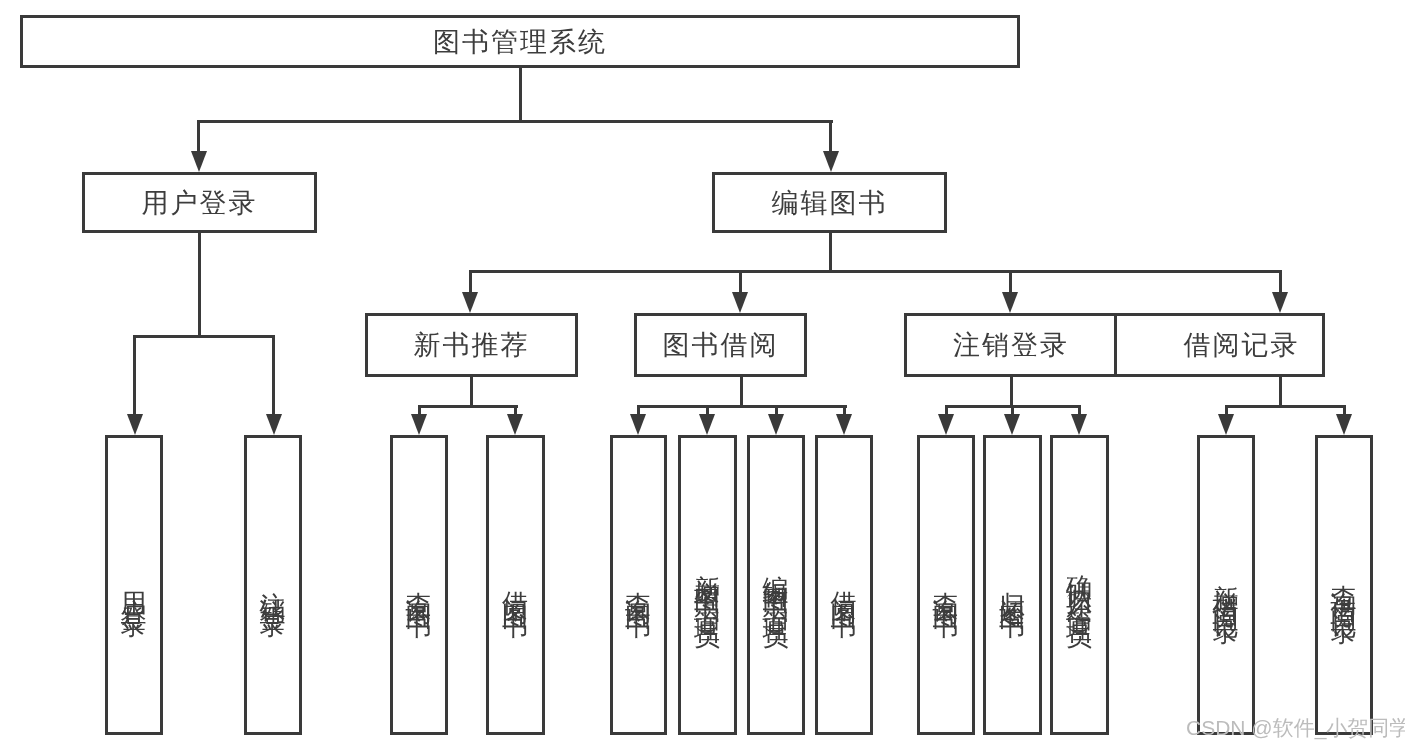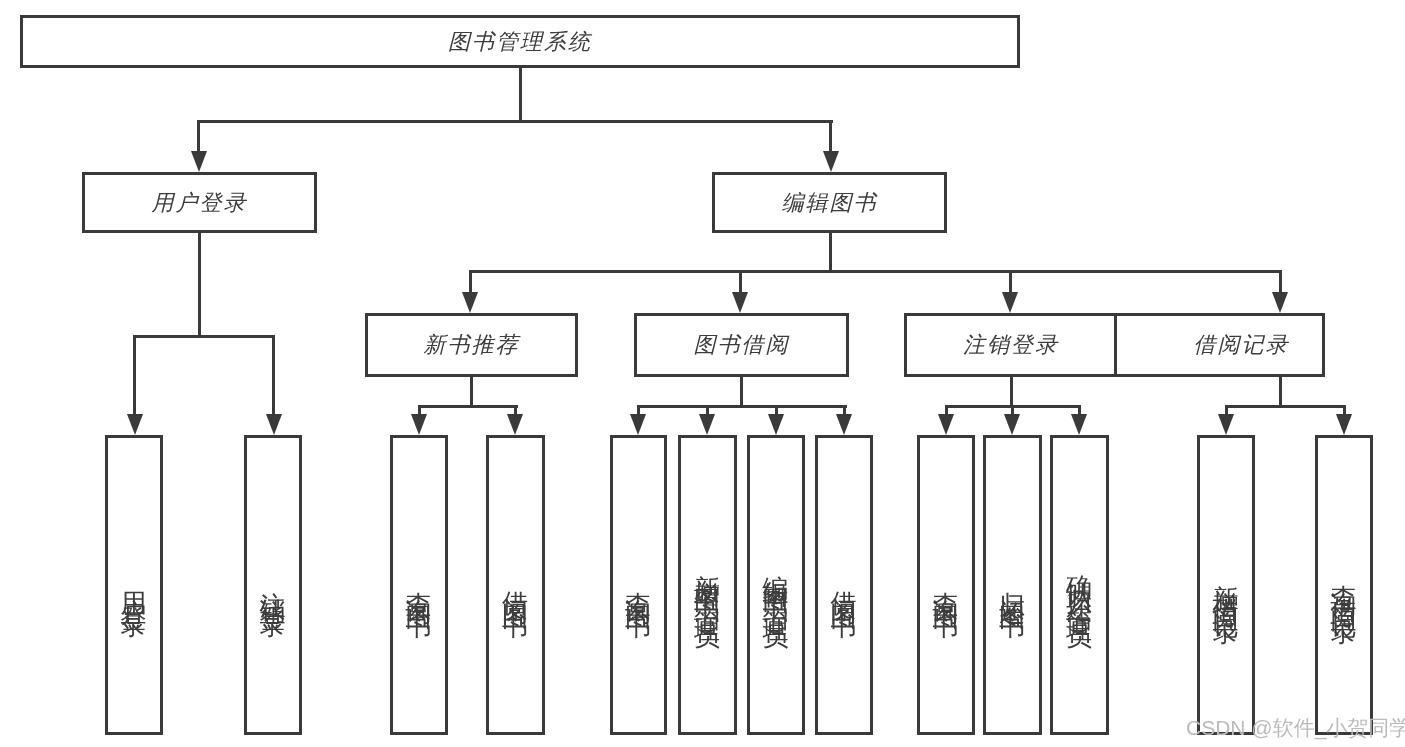--- a/index.html
+++ b/index.html
@@ -14,21 +14,21 @@
   .box {
     position: absolute;
     box-sizing: border-box;
     border: 3px solid #3a3a3a;
     background: #ffffff;
     color: #3d3d3d;
     display: flex;
     align-items: center;
     justify-content: center;
   }
-  .hbox { font-size: 22px; letter-spacing: 2px; white-space: nowrap; font-style: italic; }
+  .hbox { font-size: 27px; letter-spacing: 2px; white-space: nowrap; }
   .vbox {
     writing-mode: vertical-rl;
     text-orientation: mixed;
     font-size: 26px;
     letter-spacing: 7px;
     line-height: 1;
   }
   .line { position: absolute; background: #3a3a3a; }
   .arrow {
     position: absolute;
@@ -75,21 +75,21 @@
   <div class="line" style="left:469px; top:270px; width:3px; height:23px;"></div>
   <div class="arrow" style="left:462px; top:292px;"></div>
   <div class="line" style="left:739px; top:270px; width:3px; height:23px;"></div>
   <div class="arrow" style="left:732px; top:292px;"></div>
   <div class="line" style="left:1009px; top:270px; width:3px; height:23px;"></div>
   <div class="arrow" style="left:1002px; top:292px;"></div>
   <div class="line" style="left:1279px; top:270px; width:3px; height:23px;"></div>
   <div class="arrow" style="left:1272px; top:292px;"></div>
 
   <div class="box hbox" style="left:365px; top:313px; width:213px; height:64px;">新书推荐</div>
-  <div class="box hbox" style="left:634px; top:313px; width:215px; height:64px;">图书借阅</div>
+  <div class="box hbox" style="left:634px; top:313px; width:173px; height:64px;">图书借阅</div>
   <div class="box hbox" style="left:904px; top:313px; width:214px; height:64px;">注销登录</div>
   <div class="box hbox" style="left:1114px; top:313px; width:211px; height:64px;padding-left:44px;">借阅记录</div>
 
   <div class="line" style="left:470px; top:377px; width:3px; height:30px;"></div>
   <div class="line" style="left:418px; top:405px; width:100px; height:3px;"></div>
   <div class="line" style="left:418px; top:405px; width:3px; height:12px;"></div>
   <div class="arrow" style="left:411px; top:414px;"></div>
   <div class="line" style="left:514px; top:405px; width:3px; height:12px;"></div>
   <div class="arrow" style="left:507px; top:414px;"></div>
 

